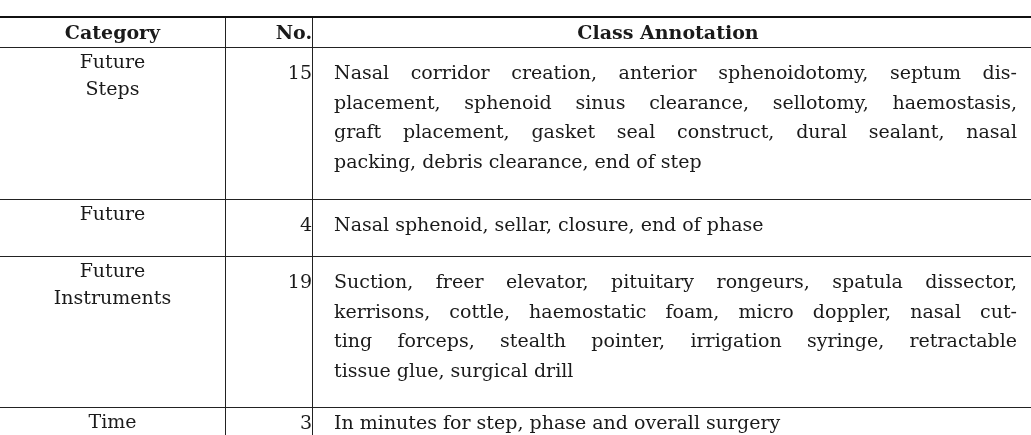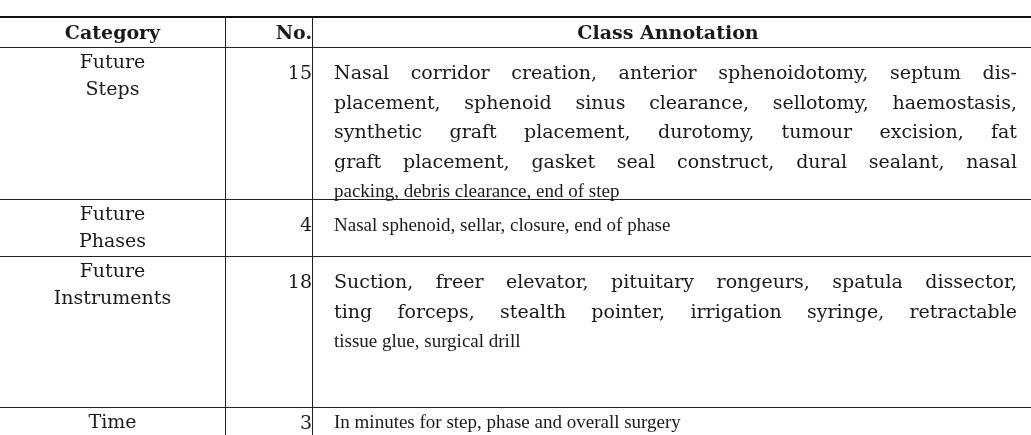--- a/index.html
+++ b/index.html
@@ -65,21 +65,20 @@
     .header .c-no { padding-top: 0; }
     .cat-line { display: block; line-height: 27px; }
     .ann-line {
       display: block;
       text-align: justify;
       text-align-last: justify;
       white-space: nowrap;
     }
     .ann-line.last {
       text-align-last: left;
-      font-family: Liberation Serif, serif;
     }
     .r4 .cell { line-height: 28px; padding-top: 0; }
     .r4 .c-ann { padding-top: 0; }
     .r4 .c-no { padding-top: 0; }
   </style>
 </head>
 <body>
 
 <div class="table">
 
@@ -91,45 +90,44 @@
 
   <div class="row r1">
     <div class="cell c-cat">
       <span class="cat-line">Future</span>
       <span class="cat-line">Steps</span>
     </div>
     <div class="cell c-no">15</div>
     <div class="cell c-ann">
       <span class="ann-line">Nasal corridor creation, anterior sphenoidotomy, septum dis-</span>
       <span class="ann-line">placement, sphenoid sinus clearance, sellotomy, haemostasis,</span>
-      <span class="ann-line">synthetic graft placement, durotomy, tumour excision, fat</span>
       <span class="ann-line">graft placement, gasket seal construct, dural sealant, nasal</span>
       <span class="ann-line last">packing, debris clearance, end of step</span>
     </div>
   </div>
 
   <div class="row r2">
     <div class="cell c-cat">
       <span class="cat-line">Future</span>
-      <span class="cat-line">Phases</span>
     </div>
     <div class="cell c-no">4</div>
     <div class="cell c-ann">
       <span class="ann-line last">Nasal sphenoid, sellar, closure, end of phase</span>
     </div>
   </div>
 
   <div class="row r3">
     <div class="cell c-cat">
       <span class="cat-line">Future</span>
       <span class="cat-line">Instruments</span>
     </div>
-    <div class="cell c-no">18</div>
+    <div class="cell c-no">19</div>
     <div class="cell c-ann">
       <span class="ann-line">Suction, freer elevator, pituitary rongeurs, spatula dissector,</span>
+      <span class="ann-line">kerrisons, cottle, haemostatic foam, micro doppler, nasal cut-</span>
       <span class="ann-line">ting forceps, stealth pointer, irrigation syringe, retractable</span>
       <span class="ann-line last">tissue glue, surgical drill</span>
     </div>
   </div>
 
   <div class="row r4">
     <div class="cell c-cat">
       <span class="cat-line">Time</span>
     </div>
     <div class="cell c-no">3</div>

